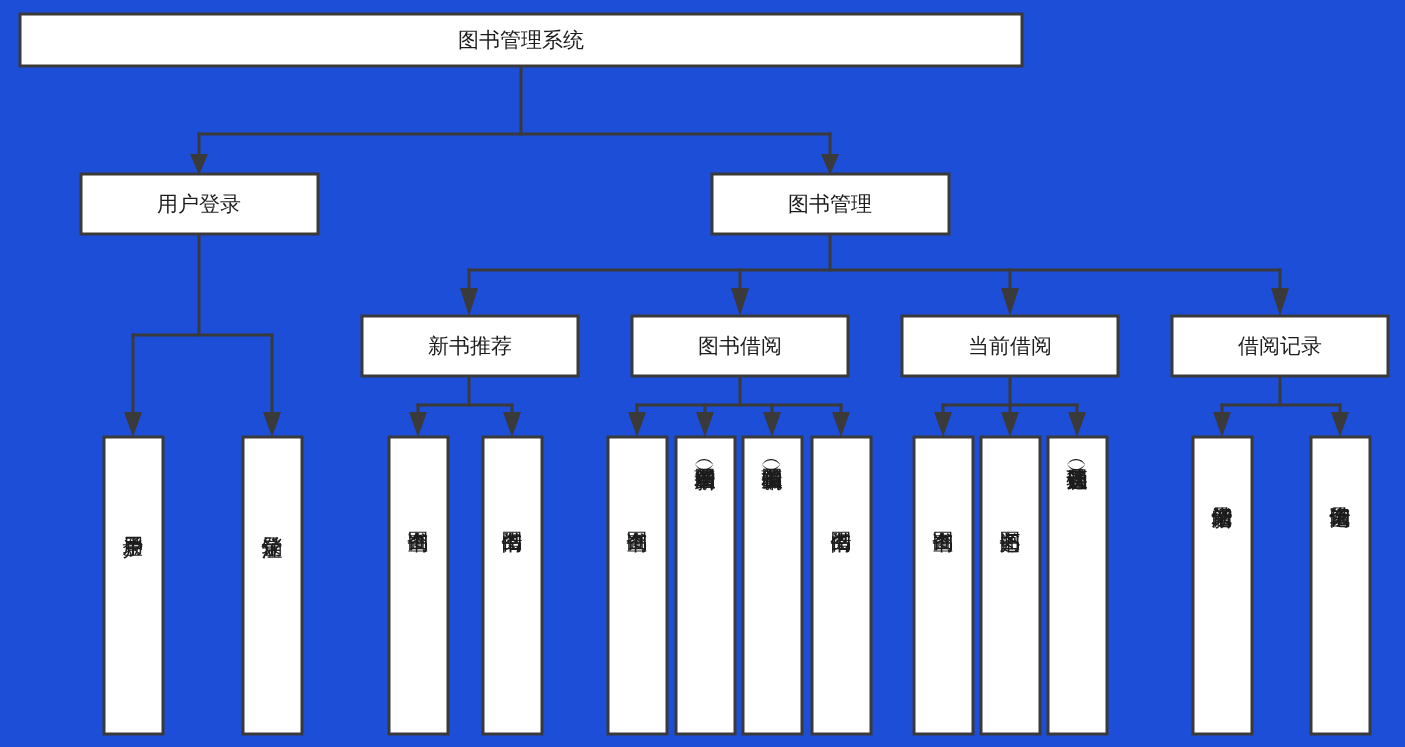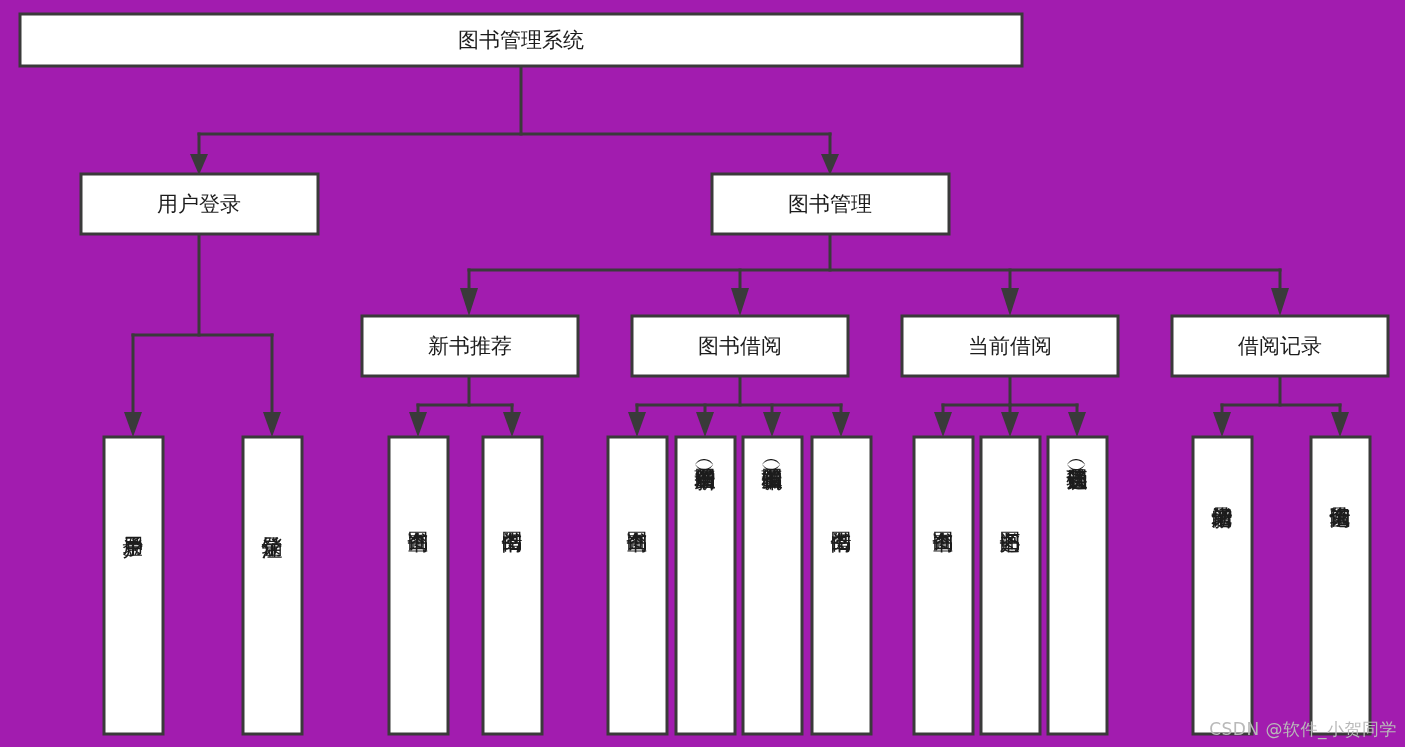--- a/index.html
+++ b/index.html
@@ -8,21 +8,21 @@
     padding: 0;
     background: #ffffff;
   }
   body {
     font-family: "DejaVu Sans", "Liberation Sans", sans-serif;
   }
   #diagram-root {
     position: relative;
     width: 1405px;
     height: 747px;
-    background: #a21caf;
+    background: #1d4ed8;
     overflow: hidden;
   }
   svg#tree-svg {
     position: absolute;
     left: 0;
     top: 0;
     width: 1405px;
     height: 747px;
     display: block;
   }
@@ -230,15 +230,14 @@
       <text class="node-label-v" x="1222" y="490" style="writing-mode:vertical-rl; text-orientation:upright;">新增借阅记录</text>
     </g>
 
     <g>
       <rect class="node-box" x="1311" y="437" width="59" height="297"></rect>
       <text class="node-label-v" x="1340" y="490" style="writing-mode:vertical-rl; text-orientation:upright;">查询借阅记录</text>
     </g>
 
   </svg>
 
-  <div class="watermark">CSDN @软件_小贺同学</div>
 
 </div>
 
 </body></html>

